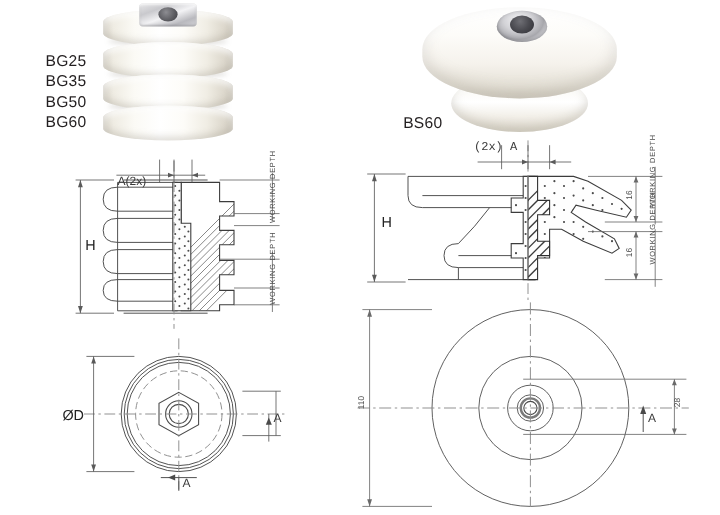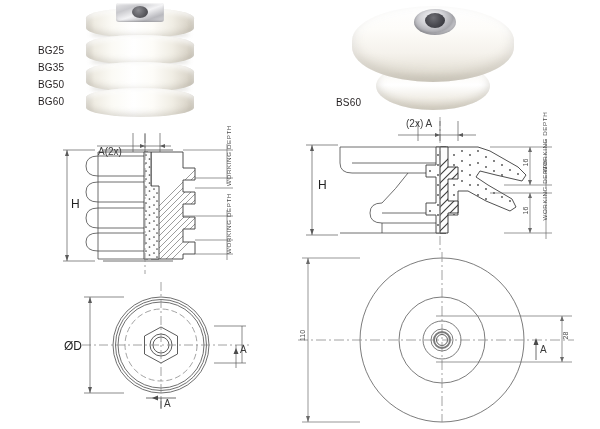--- a/index.html
+++ b/index.html
@@ -17,21 +17,21 @@
   }
   .sheet {
     position: absolute;
     inset: 0;
     background: #ffffff;
   }
   .abs { position: absolute; }
 
   
   .model-label {
-    font-size: 10px;
+    font-size: 13px;
     line-height: 17px;
     letter-spacing: .2px;
     color: #231f20;
     white-space: nowrap;
   }
   .dim-text {
     font-size: 10px;
     color: #3a3a3a;
     white-space: nowrap;
   }
@@ -283,21 +283,21 @@
         <line x1="172" y1="82" x2="172" y2="132"></line>
       </g>
     </svg>
 
     <div class="abs dim-text big" style="left:16px; top:69px;">H</div>
     <div class="abs dim-text" style="left:43px; top:18px;">A(2x)</div>
     <div class="abs vert wd-label" style="left:139px; top:24px; width:68px; text-align:center;">WORKING DEPTH</div>
     <div class="abs vert wd-label" style="left:139px; top:92px; width:68px; text-align:center;">WORKING DEPTH</div>
   </div>
 
-  <div class="abs" style="left:52px; top:282px; width:195px; height:130px;margin-left:12px;">
+  <div class="abs" style="left:52px; top:282px; width:195px; height:130px;">
 
     <svg width="195" height="130" viewBox="0 0 195 130">
       <g fill="none" stroke="#4a4a4a" stroke-width="0.8">
         <circle cx="97" cy="63" r="48"></circle>
         <circle cx="97" cy="63" r="45.5"></circle>
         <circle cx="97" cy="63" r="43"></circle>
       </g>
       <circle cx="97" cy="63" r="36" fill="none" stroke="#8c8c8c" stroke-width="0.8" stroke-dasharray="6 3"></circle>
 
       <path d="M97,45 L113.5,54 L113.5,72 L97,81 L80.5,72 L80.5,54 Z" fill="none" stroke="#4a4a4a" stroke-width="0.9"></path>
@@ -487,21 +487,21 @@
         <line x1="240" y1="32" x2="240" y2="70"></line>
         <line x1="240" y1="78" x2="240" y2="118"></line>
         <line x1="256" y1="24" x2="256" y2="72"></line>
         <line x1="256" y1="76" x2="256" y2="124"></line>
       </g>
       <path d="M240,32 l-2,5 l4,0 Z M240,70 l-2,-5 l4,0 Z
                M240,78 l-2,5 l4,0 Z M240,118 l-2,-5 l4,0 Z" fill="#6a6a6a"></path>
     </svg>
 
     <div class="abs dim-text big" style="left:28px; top:63px;">H</div>
-    <div class="abs dim-text" style="left:116px; top:3px;">(2x) A</div>
+    <div class="abs dim-text" style="left:105px; top:3px;font-family:Liberation Mono, monospace;">(2x) A</div>
     <div class="abs vert dim-text tiny" style="left:222px; top:44px; width:26px; text-align:center;">16</div>
     <div class="abs vert dim-text tiny" style="left:222px; top:92px; width:26px; text-align:center;">16</div>
     <div class="abs vert wd-label" style="left:226px; top:26px; width:56px; text-align:center;">WORKING DEPTH</div>
     <div class="abs vert wd-label" style="left:226px; top:74px; width:56px; text-align:center;">WORKING DEPTH</div>
   </div>
 
   <div class="abs" style="left:288px; top:252px; width:292px; height:172px;">
 
     <svg width="292" height="172" viewBox="0 0 292 172">
       <g fill="none" stroke="#5a5a5a" stroke-width="0.8">

